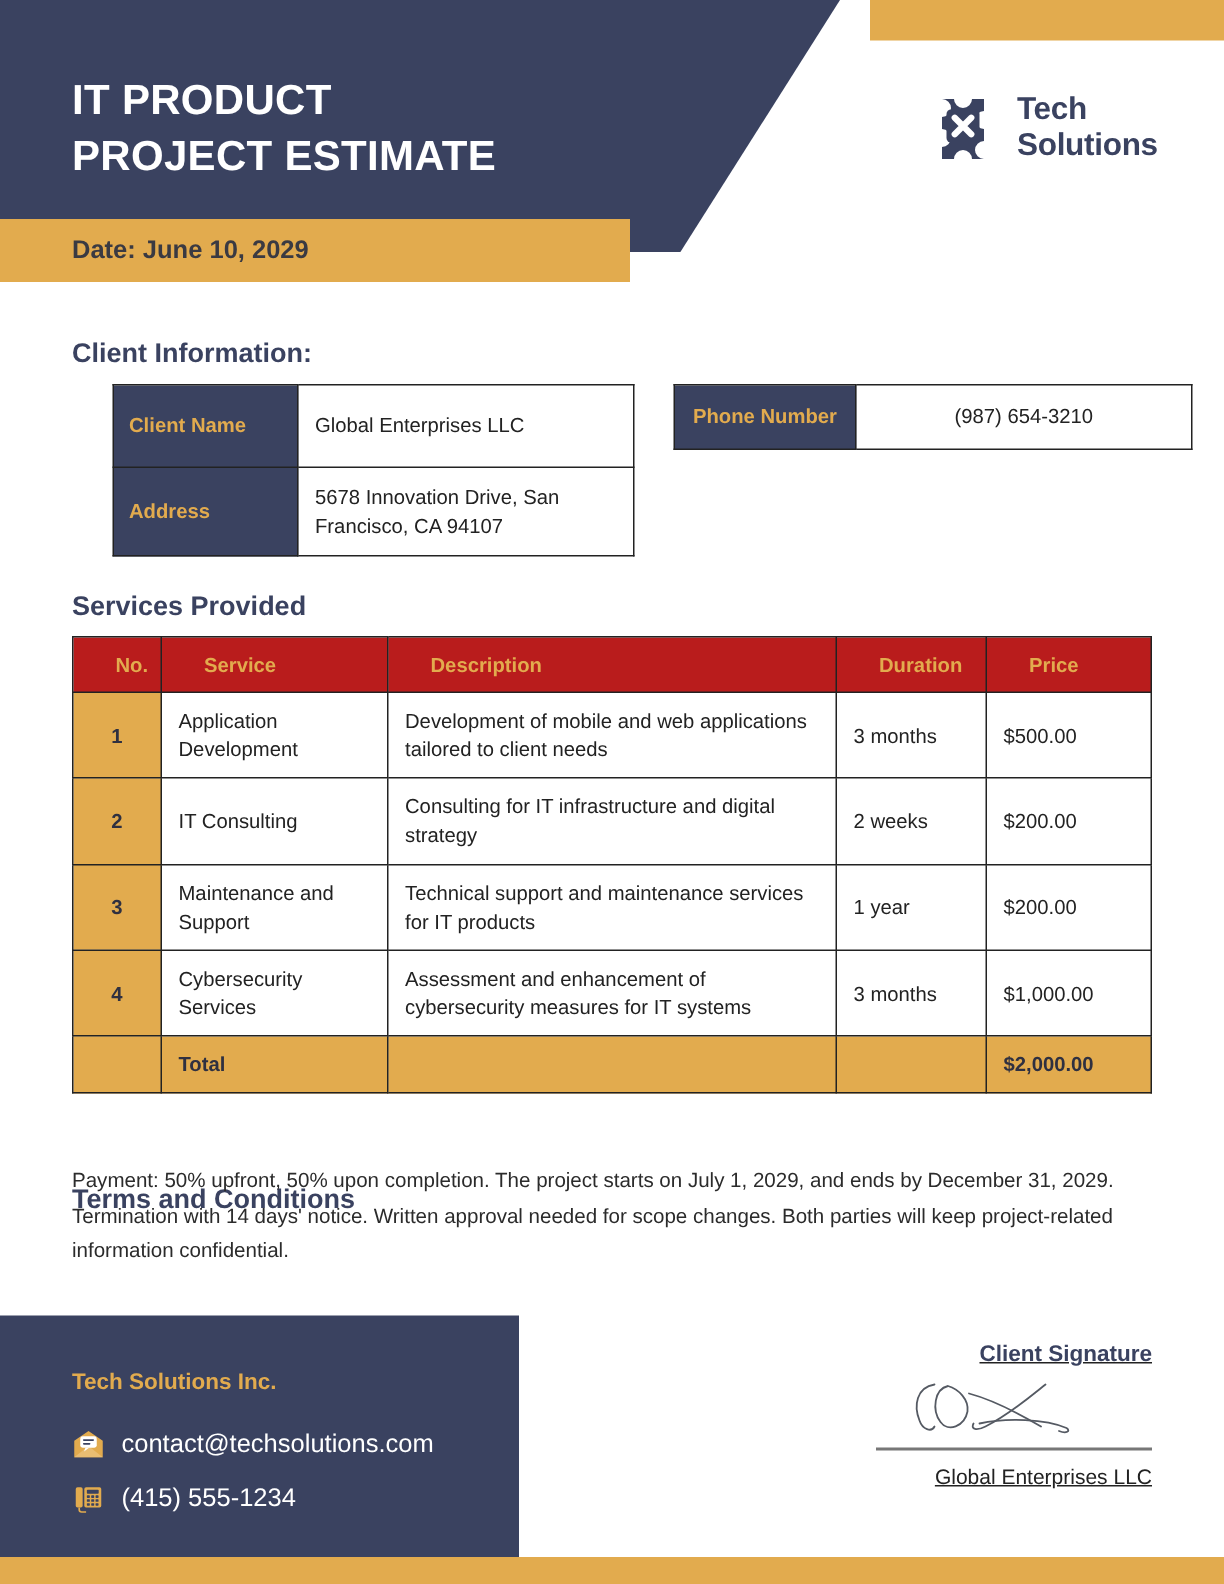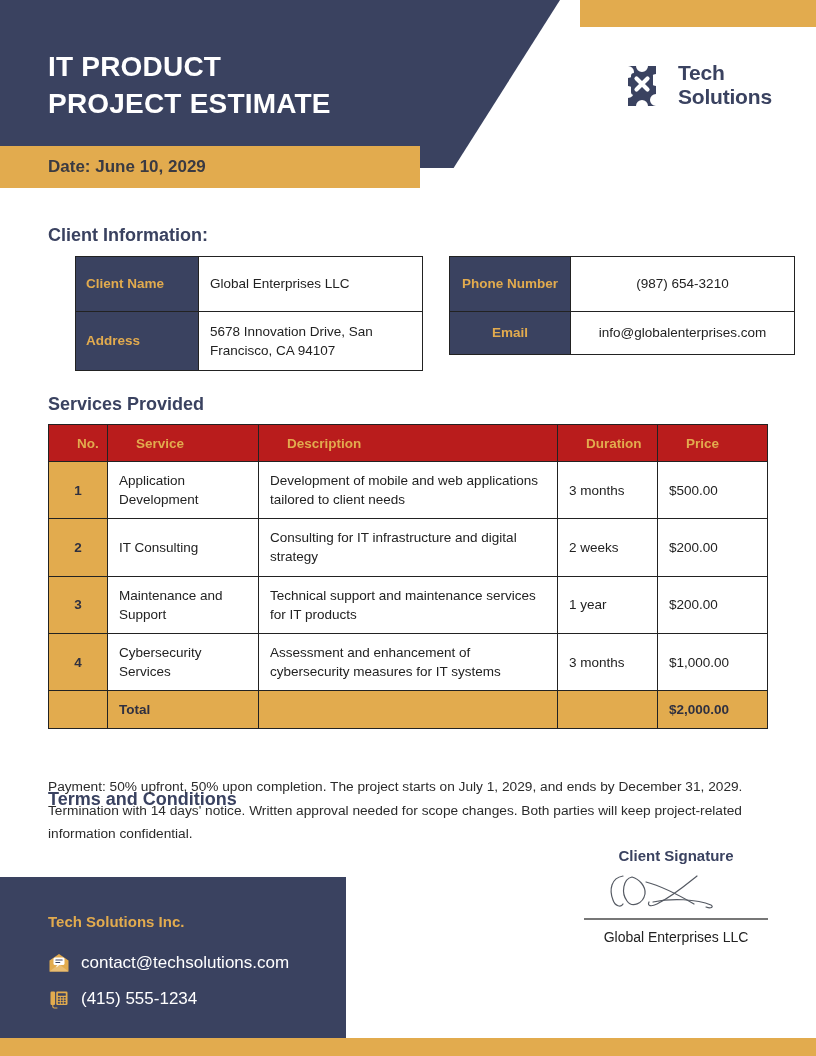--- a/index.html
+++ b/index.html
@@ -201,23 +201,24 @@
     color: #ffffff;
     font-size: 17px;
   }
   #contact-email { top: 952px; }
   #contact-phone { top: 988px; }
   .contact-icon { width: 22px; height: 22px; display: block; flex: 0 0 22px; }
 
   
   .sig-block {
     position: absolute;
-    left: 584px; top: 847px;
+    left: 584px; top: 894px;
     width: 184px;
-    text-align: center;
+    text-align: right;
+    text-decoration: underline;
   }
   .sig-title {
     font-size: 15px;
     font-weight: bold;
     color: #3a4260;
   }
   .sig-mark { display: block; margin: 4px auto 0; }
   .sig-line {
     width: 184px;
     height: 2px;
@@ -273,24 +274,20 @@
       <td class="kv-value">5678 Innovation Drive, San Francisco, CA 94107</td>
     </tr>
   </tbody>
 </table>
 
 <table class="kv-table" id="kv-right">
   <tbody>
     <tr>
       <td class="kv-label">Phone Number</td>
       <td class="kv-value">(987) 654-3210</td>
-    </tr>
-    <tr>
-      <td class="kv-label">Email</td>
-      <td class="kv-value">info@globalenterprises.com</td>
     </tr>
   </tbody>
 </table>
 
 <div class="sec-head" id="h-services">Services Provided</div>
 
 <table id="services-table">
   <colgroup>
     <col class="col-no">
       <col class="col-svc">

